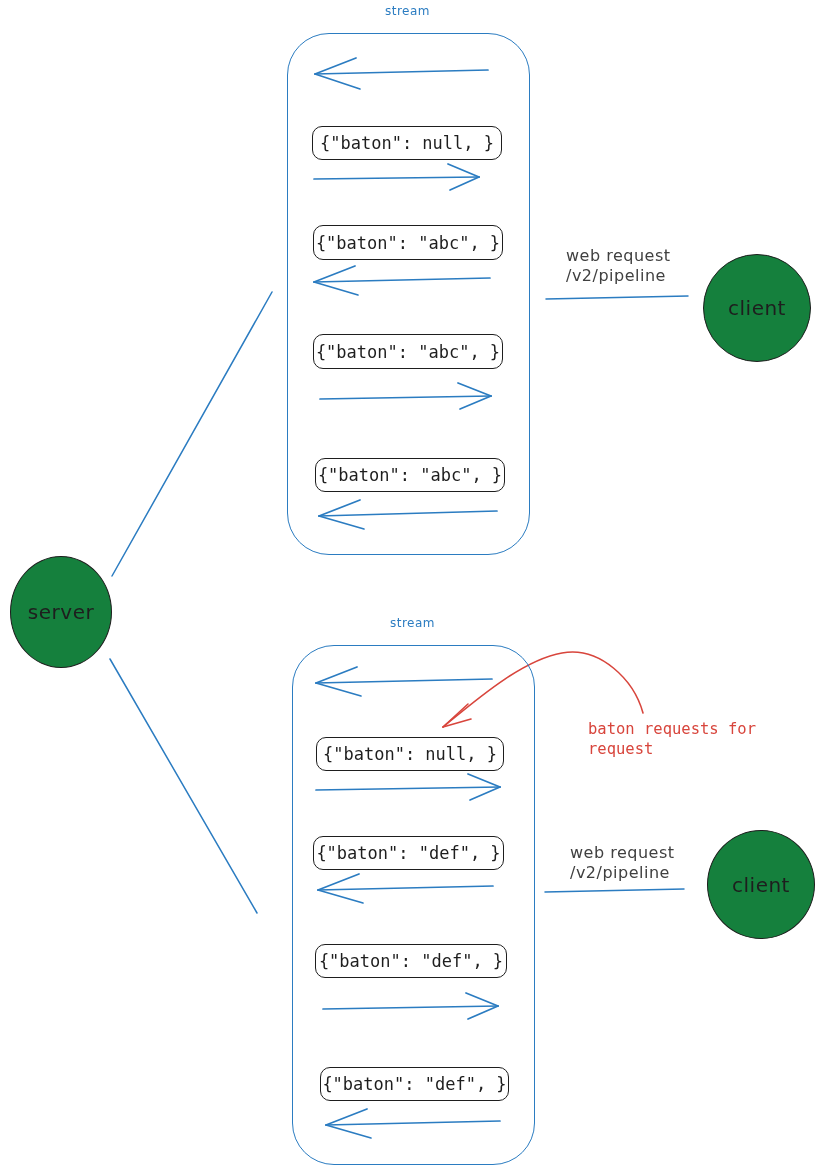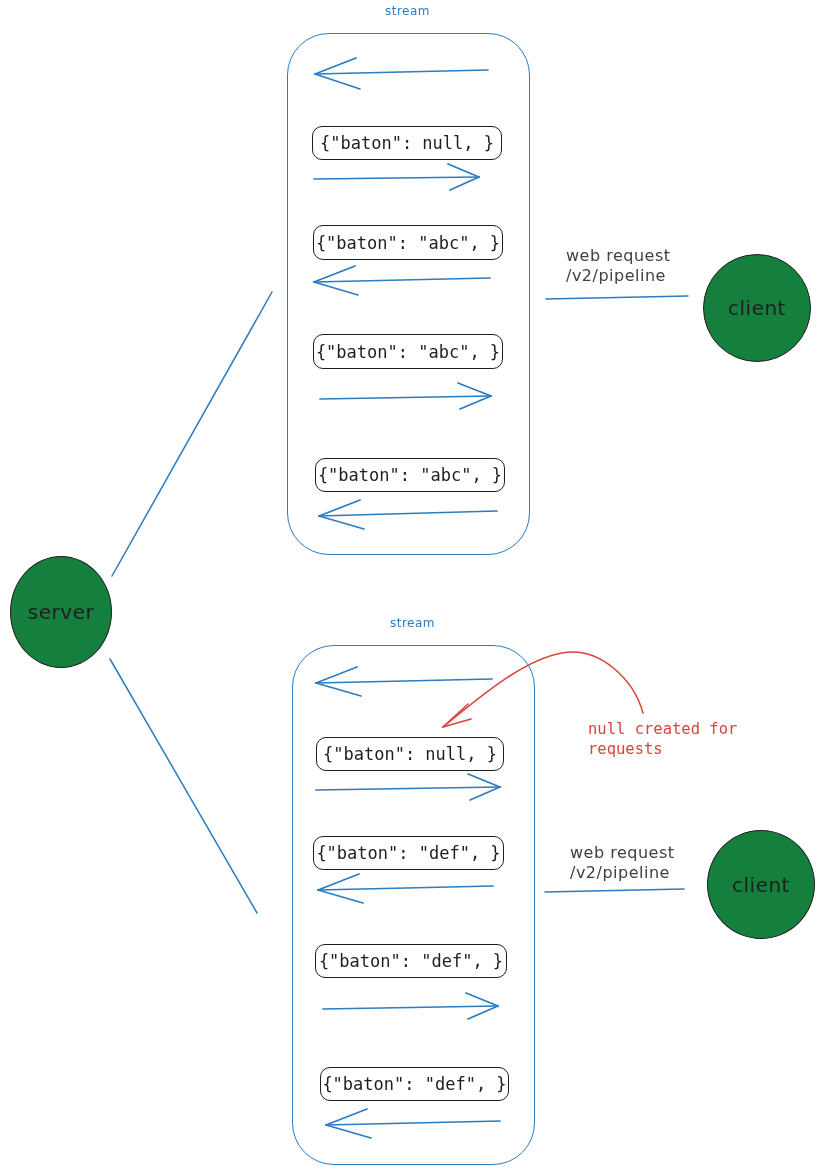--- a/index.html
+++ b/index.html
@@ -198,17 +198,17 @@
   <div class="web-request web-request-top">
     <div>web request</div>
     <div>/v2/pipeline</div>
   </div>
   <div class="web-request web-request-bottom">
     <div>web request</div>
     <div>/v2/pipeline</div>
   </div>
 
   <div class="annotation">
-    <div>null created for</div>
-    <div>requests</div>
+    <div>baton requests for</div>
+    <div>request</div>
   </div>
 
 </div>
 
 </body></html>

